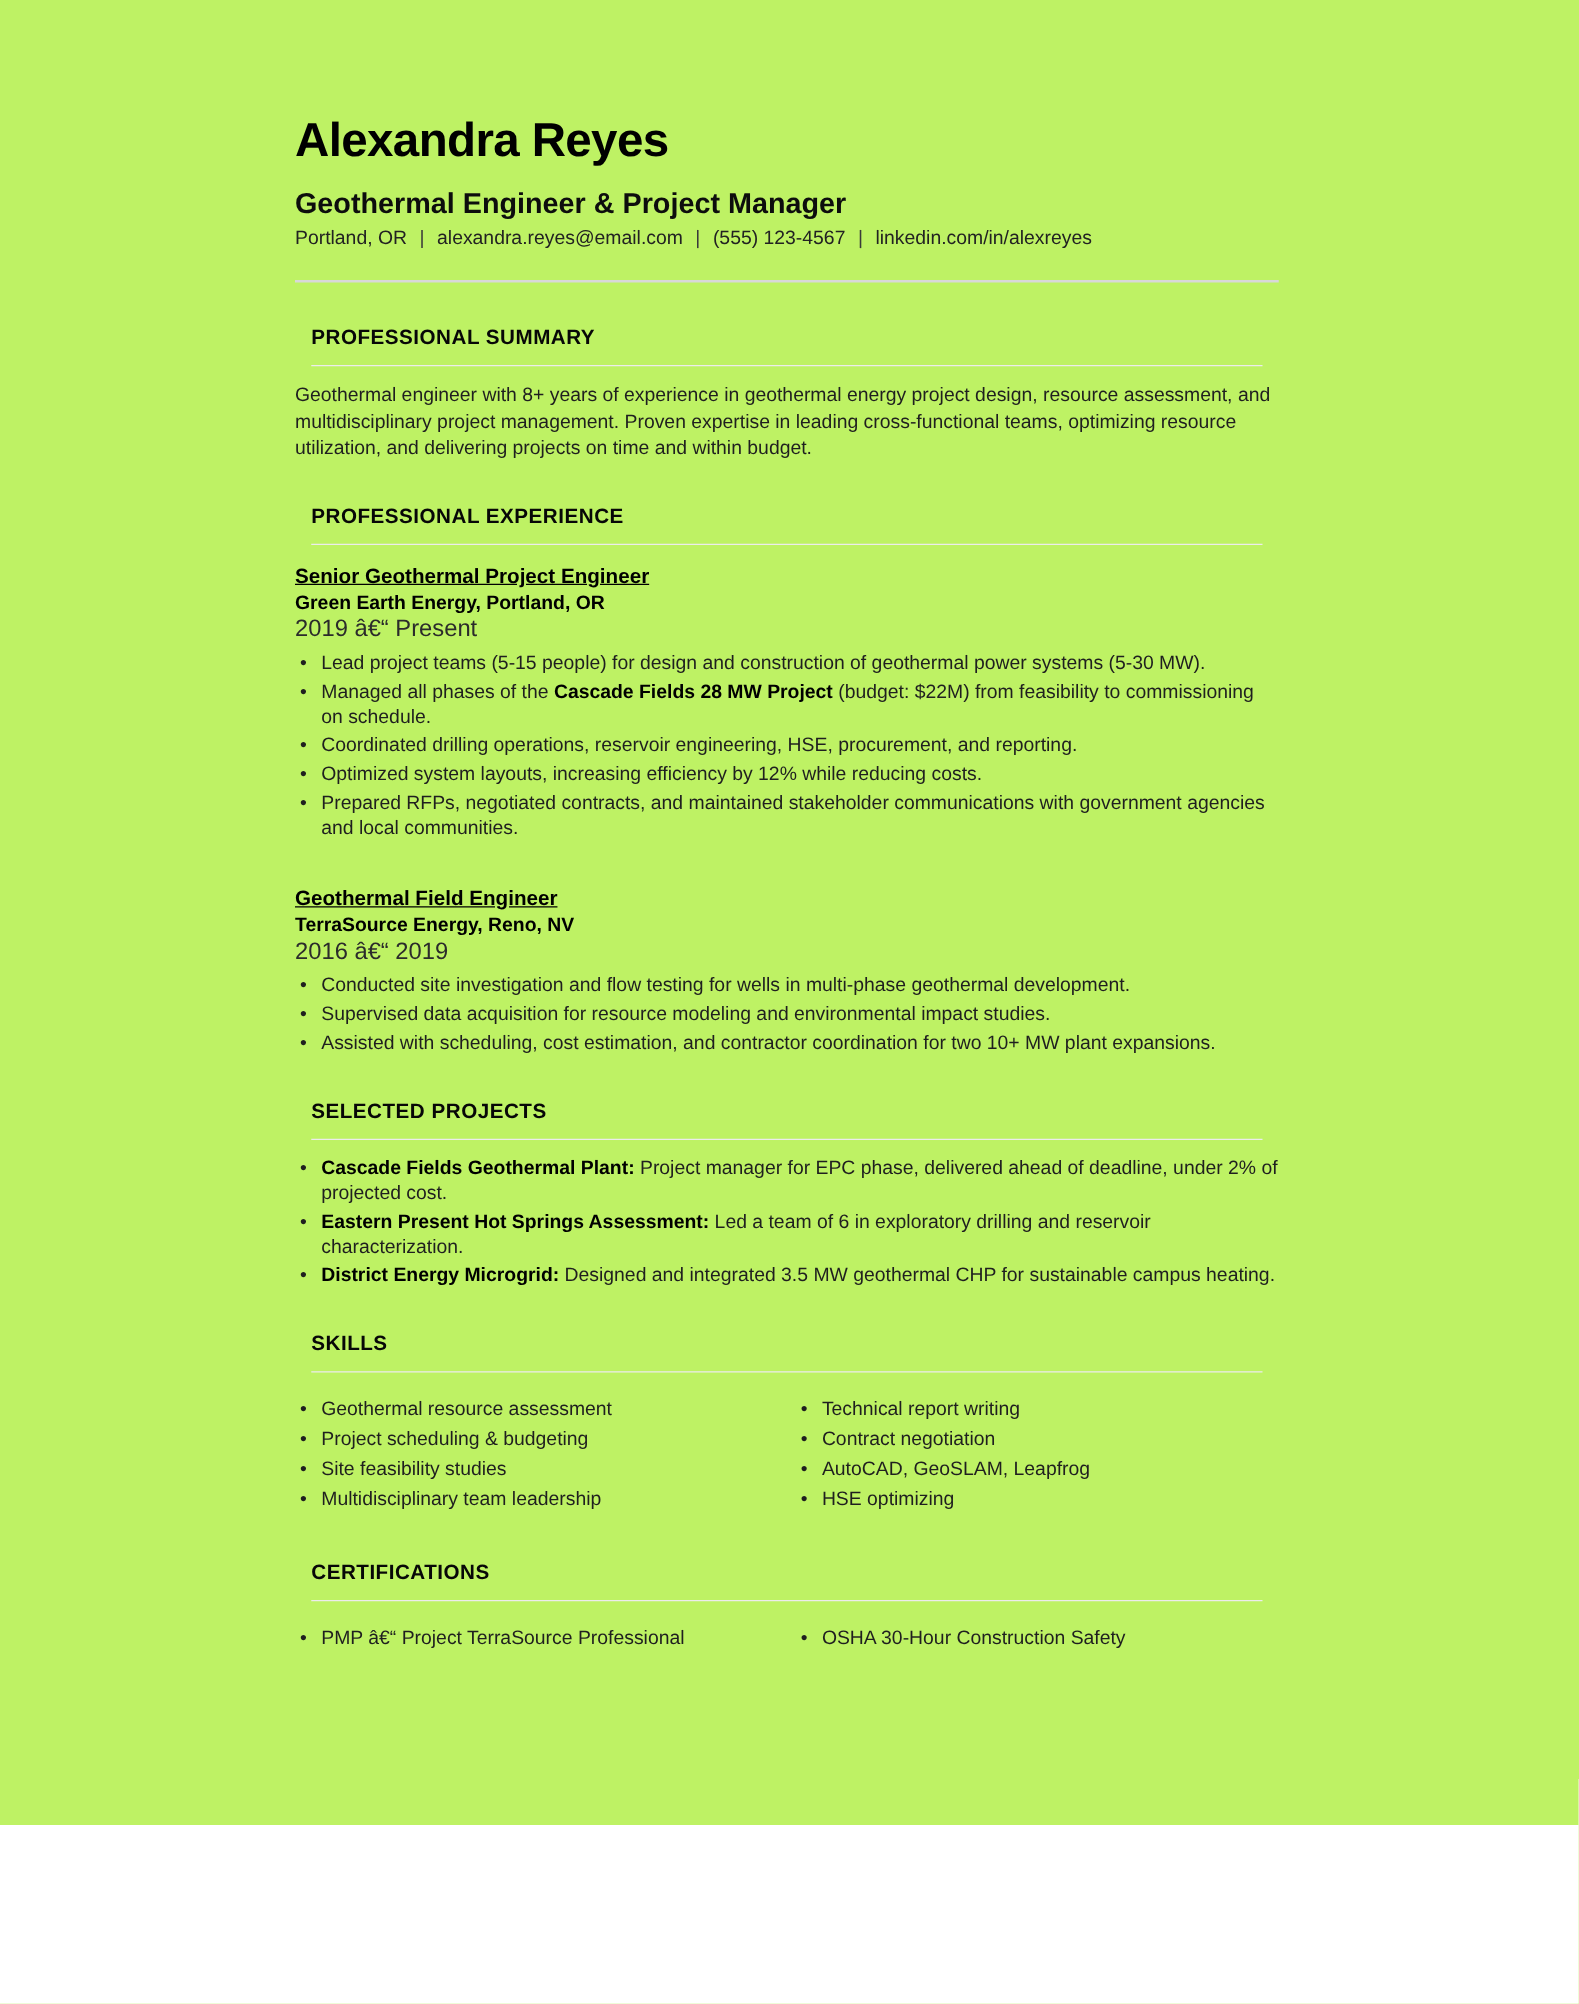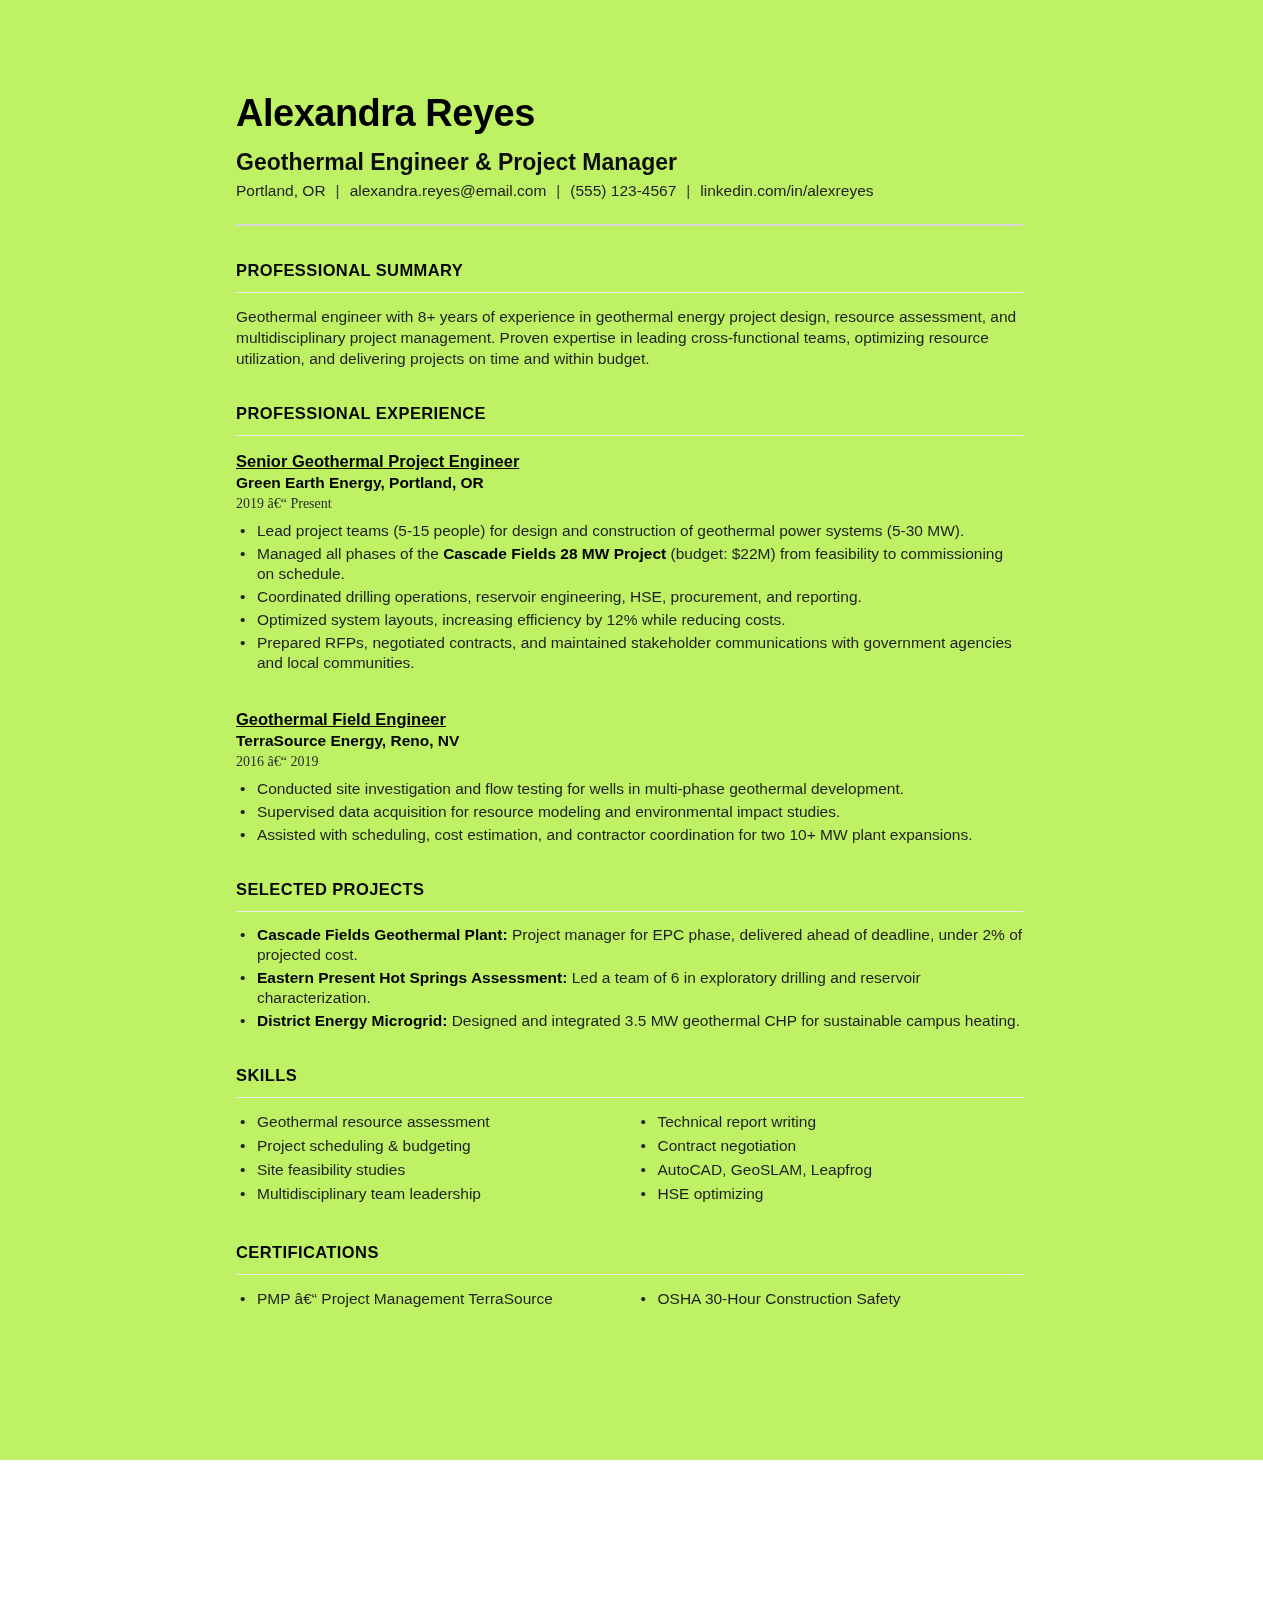--- a/index.html
+++ b/index.html
@@ -45,35 +45,35 @@
     white-space: nowrap;
   }
   .contact .sep { margin: 0 10px; color: #3a3a3a; }
   hr.header-rule {
     border: none;
     border-top: 2px solid #d8d8d8;
     margin: 23px 0 0 0;
   }
   .section { margin-top: 33px; }
   .section-heading {
-    margin: 0;
+    margin: 13px;
     font-size: 16.5px;
     line-height: 22px;
     font-weight: 700;
     color: #070707;
     letter-spacing: 0.4px;
     padding-bottom: 11px;
     border-bottom: 1px solid #ececec;
   }
   p.summary { margin: 13px 0 0 0; }
   .job { margin-top: 14px; }
   .job + .job { margin-top: 35px; }
   .job-title { font-size: 16.5px; line-height: 22px; font-weight: 700; color: #000000; text-decoration: underline; }
   .job-company { font-size: 15.5px; line-height: 21px; font-weight: 700; color: #000000; }
-  .job-dates { font-size: 14px; line-height: 21px; color: #2b2b2b; font-family: Liberation Serif, serif; }
+  .job-dates { font-size: 19px; line-height: 21px; color: #2b2b2b; }
   ul.bullets { list-style: none; margin: 7px 0 0 0; padding: 0; }
   ul.bullets li {
     position: relative;
     padding-left: 21px;
     margin: 0 0 3px 0;
     line-height: 20px;
   }
   ul.bullets li::before {
     content: "\2022";
     position: absolute;
@@ -162,21 +162,21 @@
             <li><span>AutoCAD, GeoSLAM, Leapfrog</span></li>
             <li><span>HSE optimizing</span></li>
           </ul>
       </div>
     </section>
 
     <section class="section">
       <h2 class="section-heading">CERTIFICATIONS</h2>
       <div class="two-col">
         <ul class="bullets">
-            <li><span>PMP â€“ Project Management TerraSource</span></li>
+            <li><span>PMP â€“ Project TerraSource Professional</span></li>
           </ul>
         <ul class="bullets">
             <li><span>OSHA 30-Hour Construction Safety</span></li>
           </ul>
       </div>
     </section>
 
   </div>
 </div>
 

